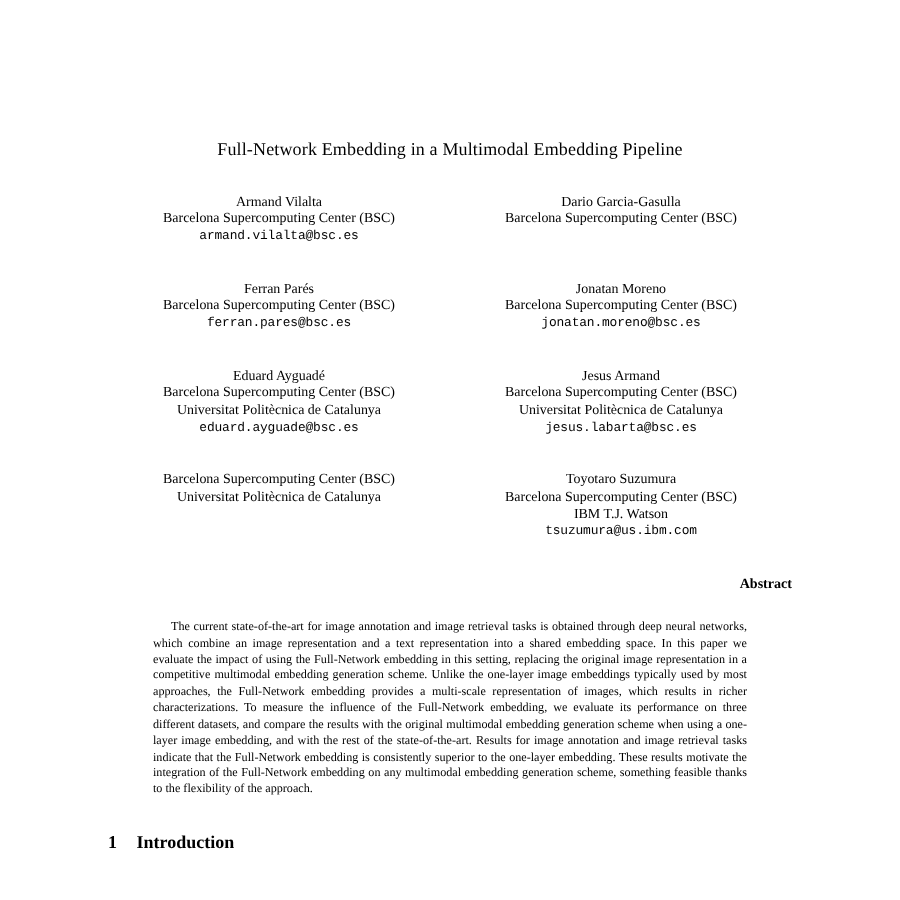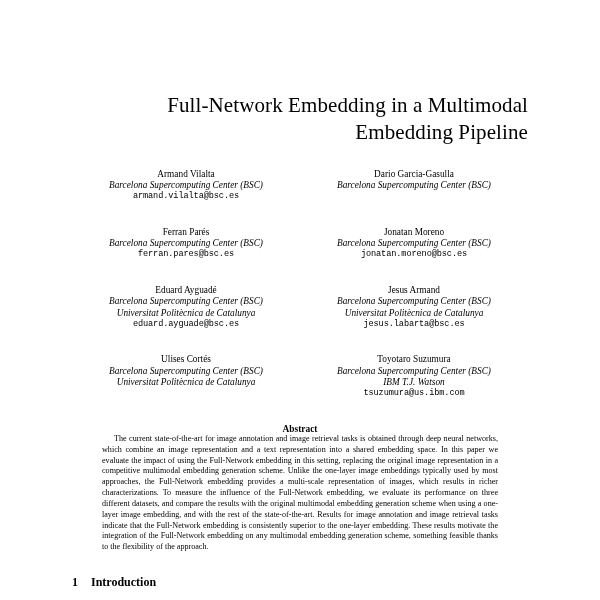--- a/index.html
+++ b/index.html
@@ -15,22 +15,22 @@
     overflow: hidden;
   }
   .page {
     width: 600px;
     height: 600px;
     position: relative;
     box-sizing: border-box;
     padding: 0 72px;
   }
   .title {
-    text-align: right;
-    font-size: 21px;
+    text-align: center;
+    font-size: 12px;
     line-height: 1.3;
     margin-top: 92px;
     font-weight: normal;
     letter-spacing: 0.1px;
   }
   .authors {
     margin-top: 22px;
     display: flex;
     flex-direction: column;
     gap: 16px;
@@ -44,33 +44,32 @@
   .author-block {
     width: 50%;
     text-align: center;
     line-height: 1.22;
   }
   .author-name {
     font-size: 9.3px;
   }
   .author-affil {
     font-size: 9.3px;
-    font-style: italic;
   }
   .author-email {
     font-family: Liberation Mono, monospace;
     font-size: 8.6px;
     letter-spacing: -0.1px;
   }
   .abstract-head {
-    text-align: center;
+    text-align: right;
     font-size: 9.4px;
     font-weight: bold;
     margin-top: 16px;
-    margin-bottom: 0;
+    margin-bottom: 18px;
   }
   .abstract-body {
     font-size: 8.1px;
     line-height: 1.34;
     text-align: justify;
     margin: 0 30px;
     text-indent: 12px;
   }
   .section-head {
     margin-top: 22px;
@@ -126,21 +125,20 @@
       <div class="author-block">
         <div class="author-name">Jesus Armand</div>
         <div class="author-affil">Barcelona Supercomputing Center (BSC)</div>
         <div class="author-affil">Universitat Politècnica de Catalunya</div>
         <div class="author-email">jesus.labarta@bsc.es</div>
       </div>
     </div>
 
     <div class="author-row">
       <div class="author-block">
-        <div class="author-name">Ulises Cortés</div>
         <div class="author-affil">Barcelona Supercomputing Center (BSC)</div>
         <div class="author-affil">Universitat Politècnica de Catalunya</div>
       </div>
       <div class="author-block">
         <div class="author-name">Toyotaro Suzumura</div>
         <div class="author-affil">Barcelona Supercomputing Center (BSC)</div>
         <div class="author-affil">IBM T.J. Watson</div>
         <div class="author-email">tsuzumura@us.ibm.com</div>
       </div>
     </div>

